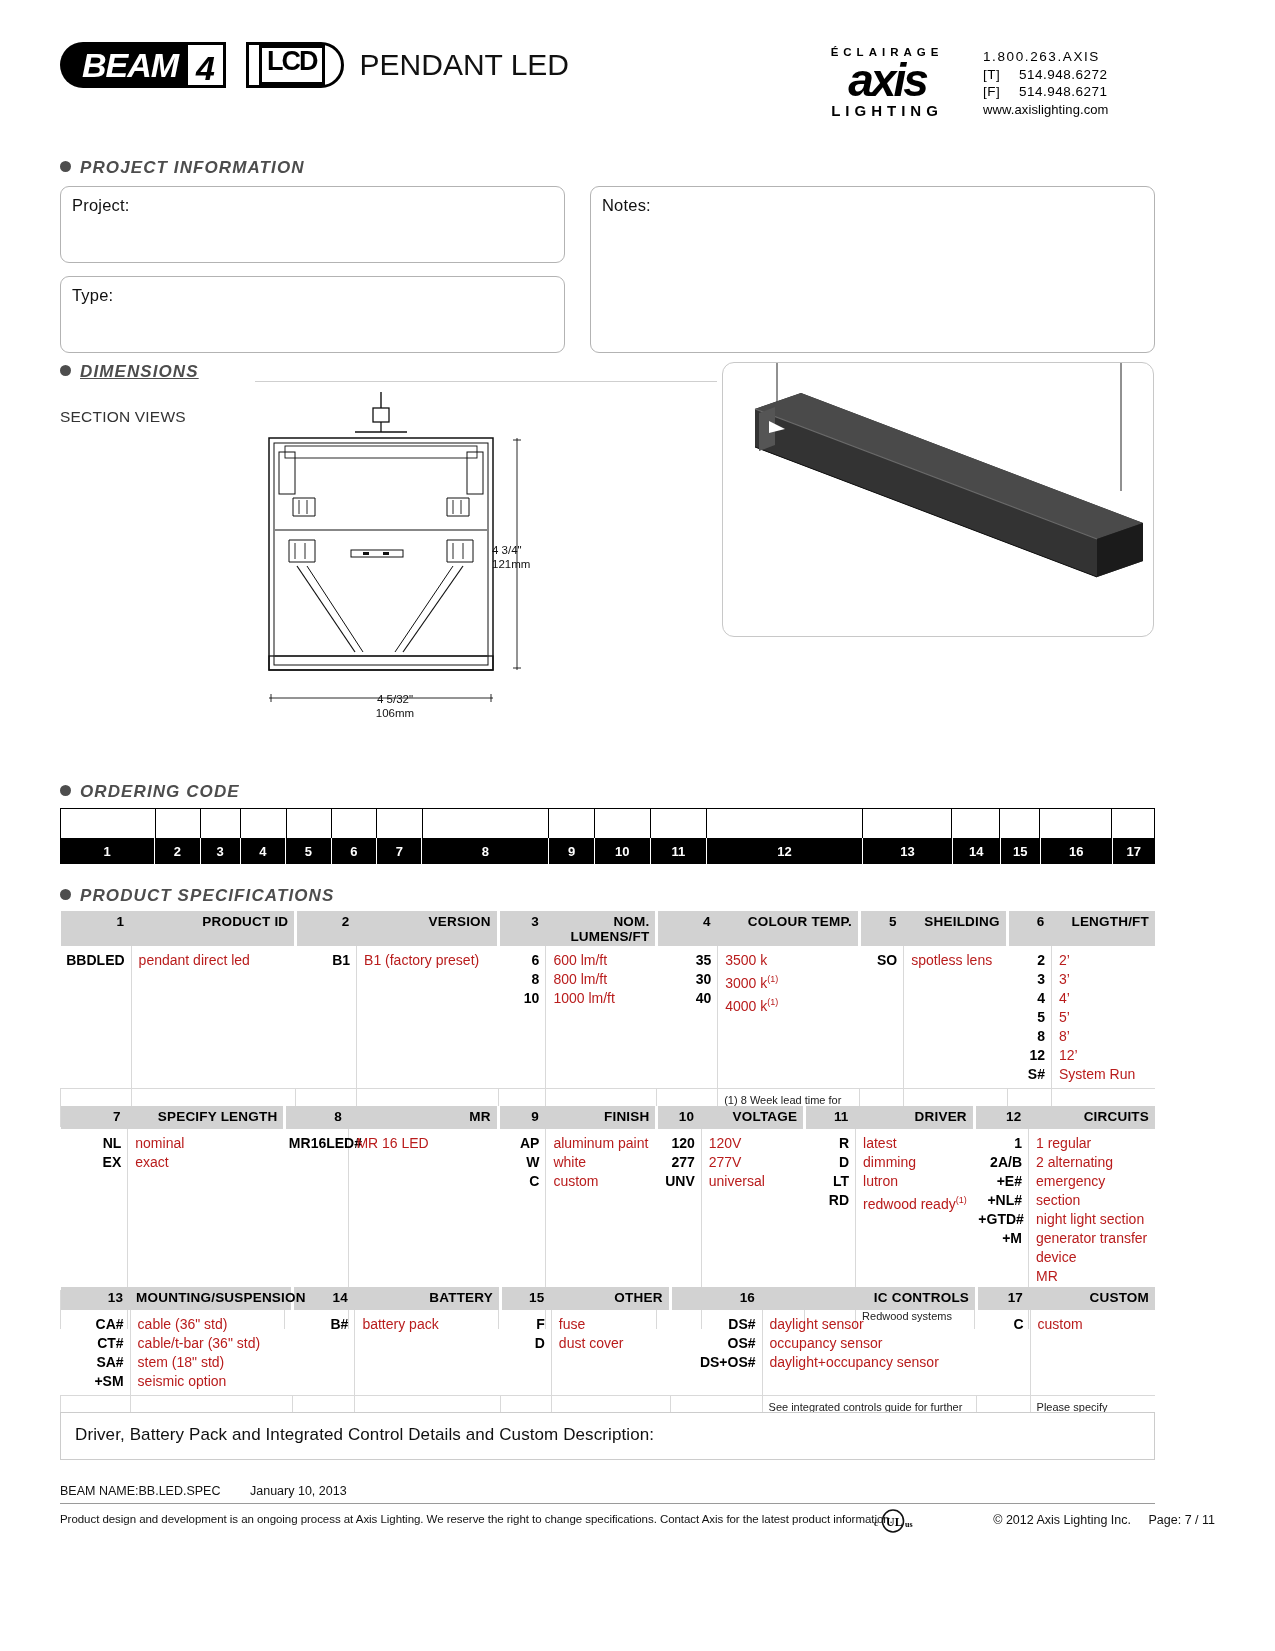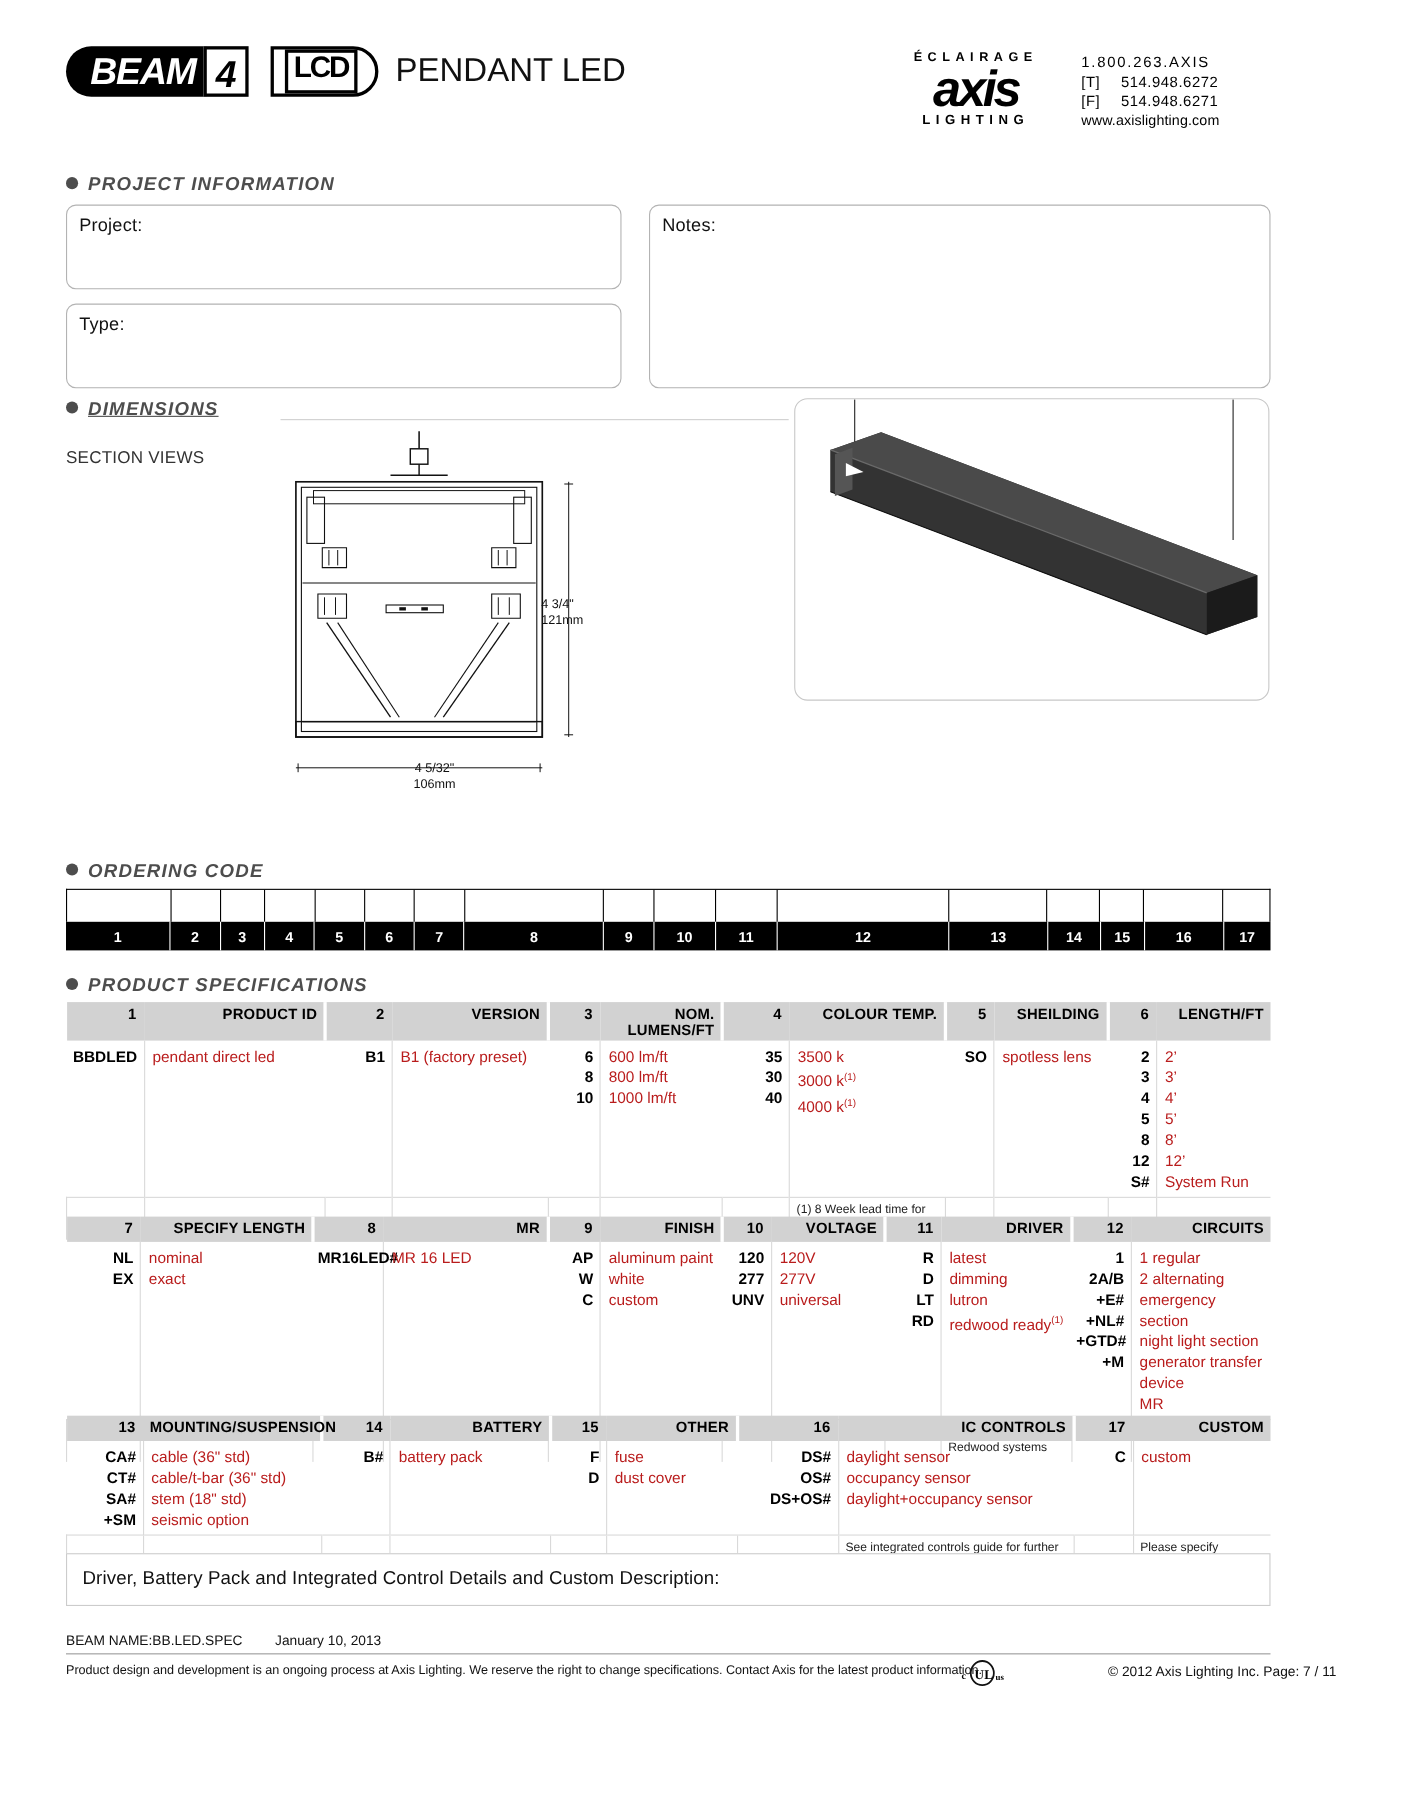--- a/index.html
+++ b/index.html
@@ -49,21 +49,21 @@
   .brand { position: absolute; right: 168px; top: 4px; width: 200px; text-align: center; }
   .brand-top {
     font-size: 11.5px; letter-spacing: 5px; font-weight: bold; color: #000;
     margin-bottom: 1px;
   }
   .brand-axis {
     font-size: 46px; font-weight: bold; font-style: italic; letter-spacing: -3px;
     line-height: 42px; color: #000;
   }
   .brand-bot {
-    font-size: 12px; letter-spacing: 5px; font-weight: bold; color: #000;
+    font-size: 15px; letter-spacing: 5px; font-weight: bold; color: #000;
     margin-top: 1px;
   }
   .contact { position: absolute; right: 0; top: 6px; width: 172px; font-size: 13.5px; line-height: 17.5px; letter-spacing: 0.5px; }
   .contact .l1 { letter-spacing: 1.6px; }
   .contact .row { display: flex; }
   .contact .row .k { width: 36px; }
   .contact .url { font-size: 13px; letter-spacing: 0.1px; }
 
   
   .sec-head {
@@ -149,21 +149,21 @@
     letter-spacing: 0.1px;
   }
 
   
   .file-name { position: absolute; left: 60px; top: 1484px; font-size: 12.5px; color: #111; }
   .file-date { position: absolute; left: 250px; top: 1484px; font-size: 12.5px; color: #111; }
   .foot-rule { position: absolute; left: 60px; top: 1503px; width: 1095px; border-bottom: 1px solid #9a9a9a; }
   .foot-left { position: absolute; left: 60px; top: 1513px; font-size: 11.5px; color: #111; letter-spacing: -0.05px; }
   .ul-mark { position: absolute; left: 873px; top: 1508px; width: 42px; height: 26px; }
   .foot-right { position: absolute; right: 60px; top: 1513px; font-size: 12.5px; color: #111; text-align: right; }
-  .foot-right .pg { }
+  .foot-right .pg { margin-left: 14px; }
 
   svg { display: block; }
 </style>
 </head>
 <body>
 
 <div class="page">
 
   <div class="header">
     <div class="logo-wrap">

